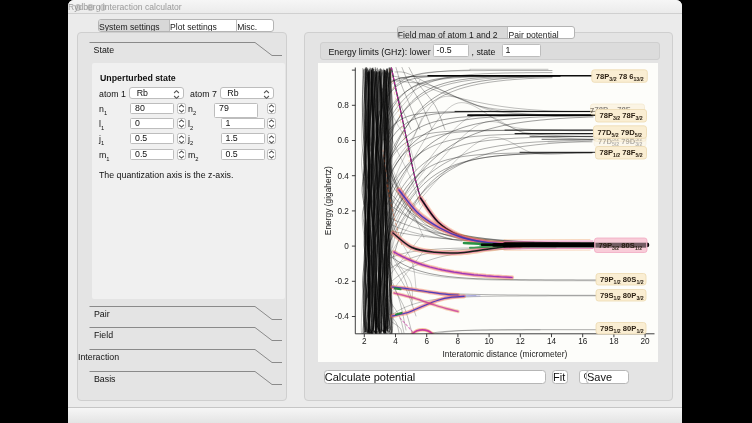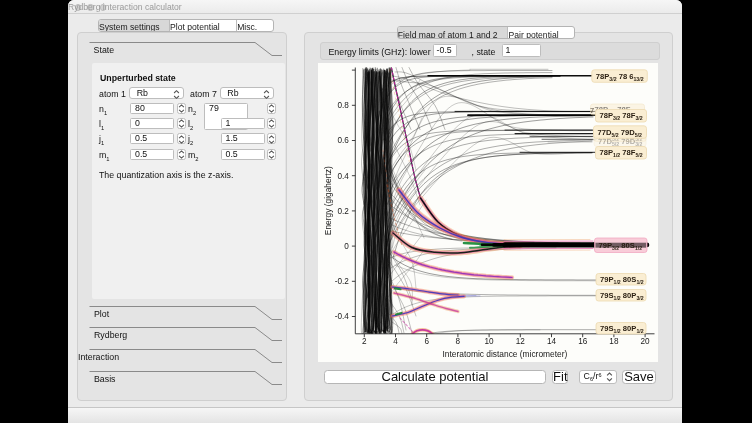--- a/index.html
+++ b/index.html
@@ -17,58 +17,58 @@
 .scroll{position:absolute;left:92px;top:63.4px;width:193px;height:236px;background:#f0f0f0;border-radius:2px}
 .lab{position:absolute;font-size:8.8px;color:#111}
 .lab sub{font-size:5.8px}
 .fld{position:absolute;background:#fff;border:1px solid #bdbdbd;border-radius:1.5px;font-size:8.8px;color:#111}
 .stp{position:absolute;width:9px;height:11px;background:#fff;border:1px solid #bdbdbd;border-radius:2.5px}
 .stp svg{position:absolute;left:-1px;top:-0.5px}
 .ch{stroke:#555;stroke-width:1.1;fill:none}
 .combo{position:absolute;background:#fff;border:1px solid #bdbdbd;border-radius:3px;font-size:8.8px;color:#111;display:flex;align-items:center}
 .cbsvg{position:absolute;right:2px;top:0.5px}
 .thlab{position:absolute;font-size:8.8px;color:#111}
-.btn{position:absolute;background:#fff;border:1px solid #b6b6b6;border-radius:3.5px;font-size:13px;color:#111;
- text-align:center;height:14px;line-height:12px}
+.btn{position:absolute;background:#fff;border:1px solid #b6b6b6;border-radius:3.5px;font-size:11px;color:#111;
+ height:14px;line-height:12px}
 .bbar{position:absolute;left:68px;top:407px;width:614px;height:16px;background:linear-gradient(#f6f6f6,#e4e4e4);border-top:1px solid #c6c6c6}
 </style></head><body>
 <div class="win">
  <div class="tbar"></div>
  <div class="tl" style="left:6.5px"></div>
     <div class="tl" style="left:19px"></div>
     <div class="tl" style="left:31.5px"></div>
  <div class="title">Rydberg interaction calculator</div>
 </div>
 <div class="pane" style="left:77px;top:31.5px;width:210px;height:369px"></div>
 <div class="pane" style="left:303.5px;top:31.5px;width:369.5px;height:369px"></div>
 <div class="seg" style="left:98px;top:18.6px;width:175.5px;height:13.5px">
  <div class="sel" style="width:71.7px">System settings</div>
     <div class="dv"></div>
- <div style="width:67.6px">Plot potential</div>
+ <div style="width:67.6px">Plot settings</div>
     <div class="dv"></div>
  <div style="width:36.2px">Misc.</div>
   </div>
 <div class="seg" style="left:396.8px;top:26px;width:178px;height:12.8px">
  <div class="sel" style="width:116px">Field map of atom 1 and 2</div>
     <div class="dv"></div>
  <div style="width:69.1px">Pair potential</div>
   </div>
 <div class="scroll"></div>
 <svg style="position:absolute;left:88.6px;top:41.5px" width="210" height="18">
 <path d="M0.5 0.5 H166 L183 13.5 H193" stroke="#8a8a8a" stroke-width="1" fill="none"></path>
   </svg>
 <div class="thlab" style="left:93.6px;top:44.5px">State</div>
 <svg style="position:absolute;left:89px;top:306.3px" width="210" height="18">
 <path d="M0.5 0.5 H166 L183 13.5 H193" stroke="#8a8a8a" stroke-width="1" fill="none"></path>
   </svg>
-<div class="thlab" style="left:94px;top:309.3px">Plot</div>
+<div class="thlab" style="left:94px;top:309.3px">Pair</div>
 <svg style="position:absolute;left:89px;top:327.3px" width="210" height="18">
 <path d="M0.5 0.5 H166 L183 13.5 H193" stroke="#8a8a8a" stroke-width="1" fill="none"></path>
   </svg>
-<div class="thlab" style="left:94px;top:330.3px">Rydberg</div>
+<div class="thlab" style="left:94px;top:330.3px">Field</div>
 <svg style="position:absolute;left:89px;top:349.4px" width="210" height="18">
 <path d="M0.5 0.5 H166 L183 13.5 H193" stroke="#8a8a8a" stroke-width="1" fill="none"></path>
   </svg>
 <div class="thlab" style="left:78px;top:352.4px">Interaction</div>
 <svg style="position:absolute;left:89px;top:371.3px" width="210" height="18">
 <path d="M0.5 0.5 H166 L183 13.5 H193" stroke="#8a8a8a" stroke-width="1" fill="none"></path>
   </svg>
 <div class="thlab" style="left:94px;top:374.3px">Basis</div>
 <div class="lab" style="left:100px;top:73px;font-weight:bold">Unperturbed state</div>
 <div class="lab" style="left:99px;top:89px">atom 1</div>
@@ -89,21 +89,21 @@
   </div>
 <div class="lab" style="left:99px;top:103.6px">n<sub>1</sub></div>
 <div class="fld" style="left:130px;top:102.6px;width:44px;height:11px;padding-left:4px;line-height:9.5px">80</div>
 <div class="stp" style="left:176.5px;top:102.6px">
     <svg width="9" height="11">
       <path d="M2.1 4.2 L4.5 1.9 L6.9 4.2" class="ch"></path>
       <path d="M2.1 6.8 L4.5 9.1 L6.9 6.8" class="ch"></path>
     </svg>
   </div>
 <div class="lab" style="left:188px;top:103.6px">n<sub>2</sub></div>
-<div class="fld" style="left:204px;top:102.6px;width:44px;height:27px;padding-left:4px;line-height:9.5px">79</div>
+<div class="fld" style="left:214px;top:102.6px;width:44px;height:15px;padding-left:4px;line-height:9.5px">79</div>
 <div class="stp" style="left:267px;top:102.6px">
     <svg width="9" height="11">
       <path d="M2.1 4.2 L4.5 1.9 L6.9 4.2" class="ch"></path>
       <path d="M2.1 6.8 L4.5 9.1 L6.9 6.8" class="ch"></path>
     </svg>
   </div>
 <div class="lab" style="left:99px;top:118.94999999999999px">l<sub>1</sub></div>
 <div class="fld" style="left:130px;top:117.94999999999999px;width:44px;height:11px;padding-left:4px;line-height:9.5px">0</div>
 <div class="stp" style="left:176.5px;top:117.94999999999999px">
     <svg width="9" height="11">
@@ -147,21 +147,21 @@
 <div class="fld" style="left:220.5px;top:148.64999999999998px;width:44px;height:11px;padding-left:4px;line-height:9.5px">0.5</div>
 <div class="stp" style="left:267px;top:148.64999999999998px">
     <svg width="9" height="11">
       <path d="M2.1 4.2 L4.5 1.9 L6.9 4.2" class="ch"></path>
       <path d="M2.1 6.8 L4.5 9.1 L6.9 6.8" class="ch"></path>
     </svg>
   </div>
 <div class="lab" style="left:99px;top:169.5px">The quantization axis is the z-axis.</div>
 <div style="position:absolute;left:320px;top:42px;width:340px;height:17.5px;background:#dcdcdc;border:1px solid #cfcfcf;border-radius:3px"></div>
 <div class="lab" style="left:328.5px;top:46.5px">Energy limits (GHz): lower</div>
-<div class="fld" style="left:432.6px;top:44.4px;width:24px;height:13px;padding-left:3px;line-height:11.5px">-0.5</div>
+<div class="fld" style="left:432.6px;top:44.4px;width:36px;height:13px;padding-left:3px;line-height:11.5px">-0.5</div>
 <div class="lab" style="left:471.5px;top:46.5px">, state</div>
 <div class="fld" style="left:501.5px;top:44.4px;width:39px;height:13px;padding-left:3px;line-height:11.5px">1</div>
 <div style="position:absolute;left:317.5px;top:63.4px;width:340.1px;height:298.6px;background:#fdfdfa"></div>
 <svg width="752" height="423" viewBox="0 0 752 423" style="position:absolute;left:0;top:0">
     <clipPath id="pc">
       <rect x="320.3" y="66.0" width="337.3" height="267.8"></rect>
     </clipPath>
     <g clip-path="url(#pc)" fill="none" stroke-linecap="round">
       <path d="M362.6 68.4C362.7 73.9 362.7 92.2 362.8 101.3C363.0 110.3 363.5 115.6 363.5 122.7C363.6 129.7 363.5 136.5 363.2 143.6C362.8 150.7 361.2 156.6 361.5 165.2C361.8 173.9 364.9 186.6 365.1 195.4C365.2 204.3 362.1 208.7 362.2 218.4C362.3 228.1 365.5 242.0 365.6 253.5C365.8 264.9 363.7 274.4 363.0 287.3C362.3 300.2 361.0 323.4 361.3 330.7C361.6 338.0 364.0 331.1 364.6 331.2" stroke="#0a0a0a" stroke-width="0.55" stroke-opacity="0.46"></path>
       <path d="M366.1 69.4C366.3 75.0 367.2 92.8 367.4 103.3C367.5 113.8 367.4 123.8 366.9 132.2C366.5 140.7 364.5 146.0 364.6 153.8C364.7 161.5 367.4 169.5 367.6 178.7C367.8 187.9 366.0 198.2 365.8 209.0C365.6 219.7 366.1 232.8 366.5 243.0C366.8 253.2 368.3 259.5 368.1 270.2C367.9 280.9 365.7 296.9 365.5 307.0C365.2 317.0 366.4 326.6 366.8 330.5C367.2 334.5 367.6 330.5 367.8 330.5" stroke="#0a0a0a" stroke-width="0.71" stroke-opacity="0.52"></path>
@@ -545,13 +545,13 @@
   </svg>
 <div class="btn" style="left:323.8px;top:369.5px;width:222.4px">Calculate potential</div>
 <div class="btn" style="left:552.1px;top:369.5px;width:16px">Fit</div>
 <div class="combo" style="left:578.6px;top:369.5px;width:38.4px;height:14px">
     <span style="margin-left:4px">C<span style="font-size:5.5px;vertical-align:-1.5px">6</span>/r<span style="font-size:5.5px;vertical-align:2.5px">6</span></span>
     <svg class="cbsvg" width="9" height="12">
       <path d="M2.1 4.4 L4.5 2.1 L6.9 4.4" class="ch"></path>
       <path d="M2.1 7.4 L4.5 9.7 L6.9 7.4" class="ch"></path>
     </svg>
   </div>
-<div class="btn" style="left:622px;top:369.5px;width:34px">Save</div>
+<div class="btn" style="left:586px;top:369.5px;width:43px">Save</div>
 <div class="bbar"></div>
 </body></html>

